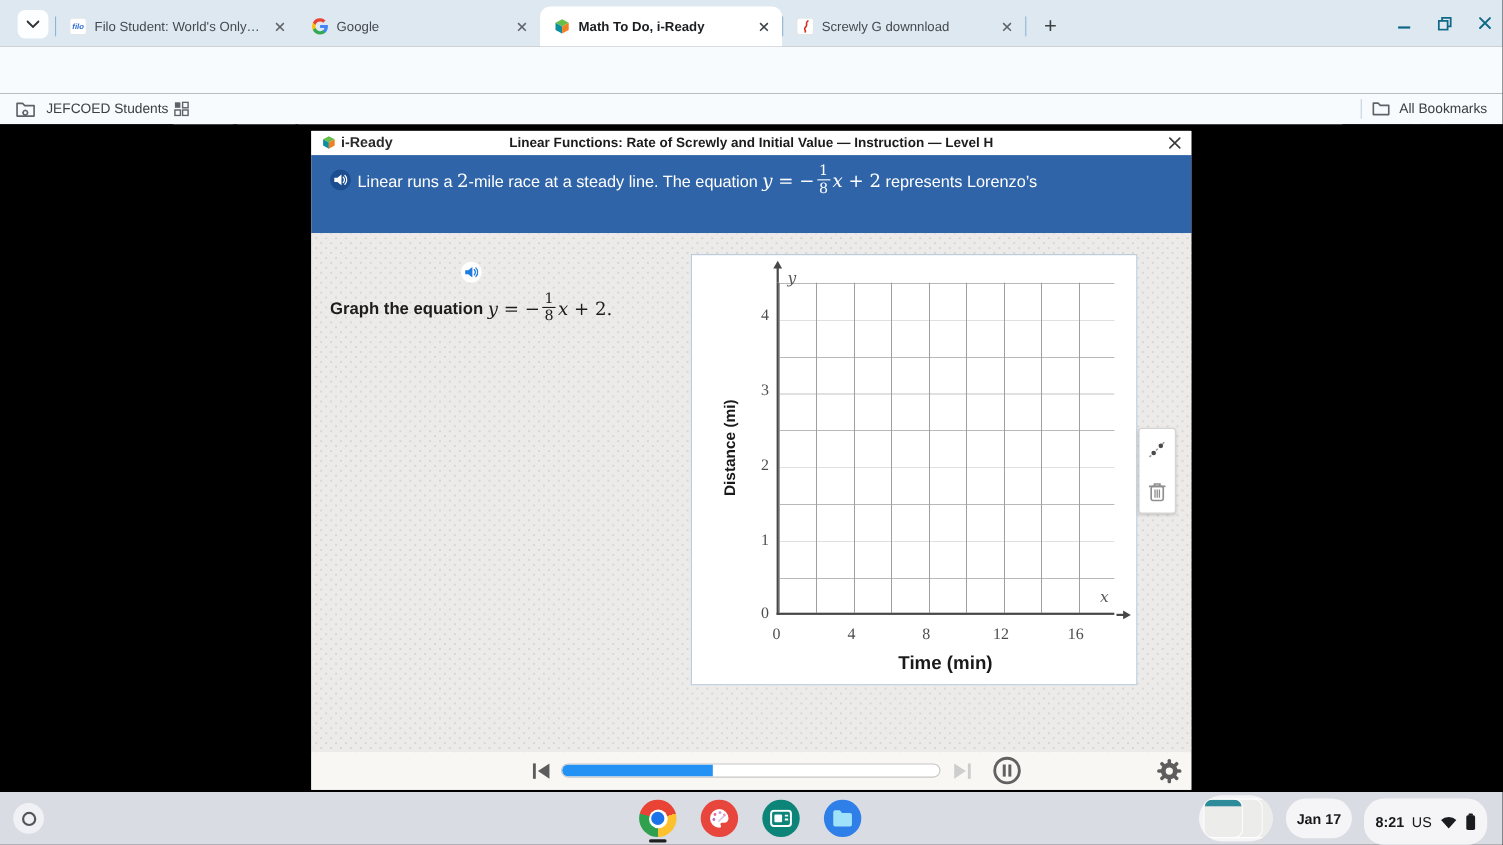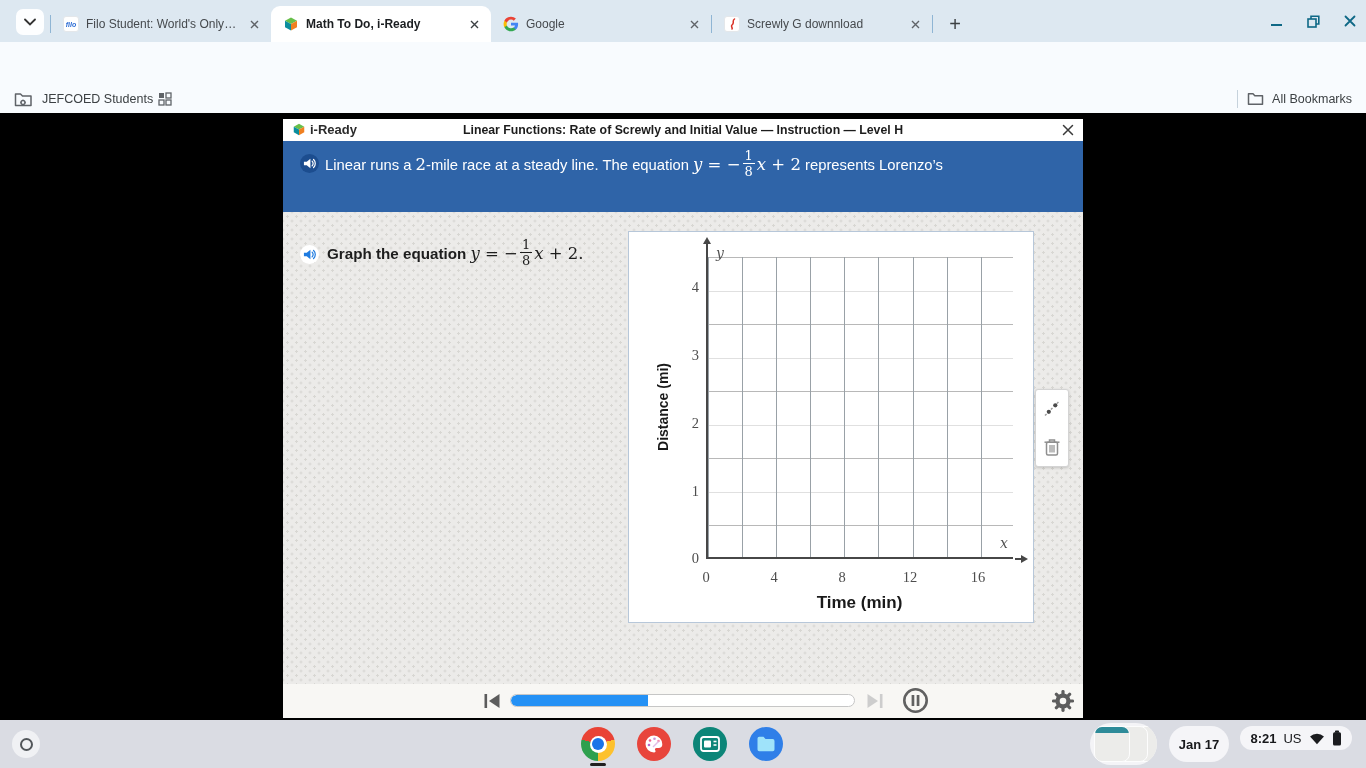--- a/index.html
+++ b/index.html
@@ -61,21 +61,21 @@
   .bluebox .line1 { line-height:37px; }
   .bluebox .line2 { line-height:27px; }
   .speaker-badge { position:absolute; left:17px; top:13px; width:19px; height:19px; border-radius:50%;
     background:#1c4d8f; display:flex; align-items:center; justify-content:center; }
 
   .dotted { position:absolute; left:0; top:93px; width:800px; height:472px; background-color:#ecebe9;
     background-image:radial-gradient(#d8d7d3 1px, transparent 1.25px),
                      radial-gradient(#d8d7d3 1px, transparent 1.25px);
     background-size:9px 9px; background-position:0 0, 4.5px 4.5px; }
 
-  .prompt-row { position:absolute; left:17px; top:26px; display:flex; align-items:center; gap:8px; }
+  .prompt-row { position:absolute; left:17px; top:26px; display:flex; align-items:center; gap:8px;flex-direction:column; }
   .speaker-badge2 { width:19px; height:19px; border-radius:50%; background:#fff;
     display:flex; align-items:center; justify-content:center; flex:0 0 19px; }
   .prompt-text { font-size:15.2px; font-weight:bold; color:#1d1d1d; }
 
   
   .math { font-family:"DejaVu Serif", serif; font-weight:normal; font-size:16.5px; white-space:nowrap; }
   .mi { font-style:italic; }
   .mfrac { display:inline-block; text-align:center; vertical-align:middle; margin:0 2px 4px 2px; line-height:1; }
   .mfrac .num { display:block; font-size:13px; padding:0 2px 1px 2px; border-bottom:1.3px solid currentColor; }
   .mfrac .den { display:block; font-size:13px; padding-top:1px; }
@@ -136,21 +136,21 @@
   .files-icon { background:#2f7fe8; display:flex; align-items:center; justify-content:center; }
 
   .preview-pill { position:absolute; left:1090px; top:3px; width:67px; height:42px; border-radius:21px;
     background:#f4f4f7; overflow:hidden; }
   .thumb { position:absolute; top:3px; width:36px; height:36px; border-radius:8px; background:#ececea;
     border:1px solid #fdfdfd; overflow:hidden; }
   .thumb-bar { height:6px; background:#2e8b99; }
   .date-pill { position:absolute; left:1169px; top:6px; width:60px; height:36px; border-radius:18px;
     background:#f5f5f8; display:flex; align-items:center; justify-content:center;
     font-size:13px; font-weight:600; color:#17181b; }
-  .status-pill { position:absolute; left:1240px; top:6px; width:112px; height:24px; border-radius:18px;
+  .status-pill { position:absolute; left:1240px; top:6px; width:112px; height:42px; border-radius:18px;
     background:#f5f5f8; display:flex; align-items:center; justify-content:center; gap:7px;
     font-size:13px; font-weight:600; color:#17181b; }
 </style>
 </head>
 <body>
 
 <div class="tabstrip">
   <div class="chev-btn">
     <svg width="12" height="8" viewBox="0 0 12 8">
         <path d="M1,1.5 L6,6.5 L11,1.5" stroke="#333" stroke-width="1.8" fill="none" stroke-linecap="round"></path>
@@ -159,51 +159,51 @@
   <div class="tabs">
     <div class="tab-sep"></div>
     <div class="tab">
       <span class="favicon">
         <span class="filo-box">filo</span>
       </span>
       <span class="title">Filo Student: World's Only Liv</span>
       <span class="tab-close">
         <svg width="9" height="9" viewBox="0 0 9 9">
             <path d="M1,1 L8,8 M8,1 L1,8" stroke="#5f6368" stroke-width="1.4"></path>
-          </svg>
-      </span>
-    </div>
-    <div class="tab active">
-      <span class="favicon">
-        <svg width="16" height="16" viewBox="0 0 16 16">
-            <polygon points="8,1.5 14,4.75 8,8 2,4.75" fill="#67bf4a"></polygon>
-            <polygon points="2,4.75 8,8 8,14.5 2,11.25" fill="#0b8e9e"></polygon>
-            <polygon points="14,4.75 8,8 8,14.5 14,11.25" fill="#f08021"></polygon>
-          </svg>
-      </span>
-      <span class="title" style="font-weight:600">Math To Do, i-Ready</span>
-      <span class="tab-close">
-        <svg width="9" height="9" viewBox="0 0 9 9">
-            <path d="M1,1 L8,8 M8,1 L1,8" stroke="#3c4043" stroke-width="1.4"></path>
           </svg>
       </span>
     </div>
     <div class="tab">
       <span class="favicon">
         <svg width="16" height="16" viewBox="0 0 16 16">
             <path fill="#4285F4" d="M15.1,8.2c0-.6,0-1-.1-1.5H8v2.8h4a3.4,3.4,0,0,1-1.5,2.2v1.9h2.4C14.4,12.3,15.1,10.4,15.1,8.2Z"></path>
             <path fill="#34A853" d="M8,15.3c2,0,3.7-.7,4.9-1.8l-2.4-1.9A4.4,4.4,0,0,1,3.9,9.4H1.4v1.9A7.3,7.3,0,0,0,8,15.3Z"></path>
             <path fill="#FBBC05" d="M3.9,9.4a4.5,4.5,0,0,1,0-2.8V4.7H1.4a7.3,7.3,0,0,0,0,6.6Z"></path>
             <path fill="#EA4335" d="M8,3.6a4,4,0,0,1,2.8,1.1l2.1-2.1A7,7,0,0,0,8,.7,7.3,7.3,0,0,0,1.4,4.7L3.9,6.6A4.4,4.4,0,0,1,8,3.6Z"></path>
           </svg>
       </span>
       <span class="title">Google</span>
       <span class="tab-close">
         <svg width="9" height="9" viewBox="0 0 9 9">
             <path d="M1,1 L8,8 M8,1 L1,8" stroke="#5f6368" stroke-width="1.4"></path>
+          </svg>
+      </span>
+    </div>
+    <div class="tab active">
+      <span class="favicon">
+        <svg width="16" height="16" viewBox="0 0 16 16">
+            <polygon points="8,1.5 14,4.75 8,8 2,4.75" fill="#67bf4a"></polygon>
+            <polygon points="2,4.75 8,8 8,14.5 2,11.25" fill="#0b8e9e"></polygon>
+            <polygon points="14,4.75 8,8 8,14.5 14,11.25" fill="#f08021"></polygon>
+          </svg>
+      </span>
+      <span class="title" style="font-weight:600">Math To Do, i-Ready</span>
+      <span class="tab-close">
+        <svg width="9" height="9" viewBox="0 0 9 9">
+            <path d="M1,1 L8,8 M8,1 L1,8" stroke="#3c4043" stroke-width="1.4"></path>
           </svg>
       </span>
     </div>
     <div class="tab-sep"></div>
     <div class="tab">
       <span class="favicon">
         <span class="screwly-box">
             <svg width="10" height="12" viewBox="0 0 10 12">
               <path d="M7.5,1 C4.5,3 8,5 5,7 C3.5,8.5 6,10 5,11" stroke="#d93025" stroke-width="1.5" fill="none" stroke-linecap="round"></path>
             </svg>

